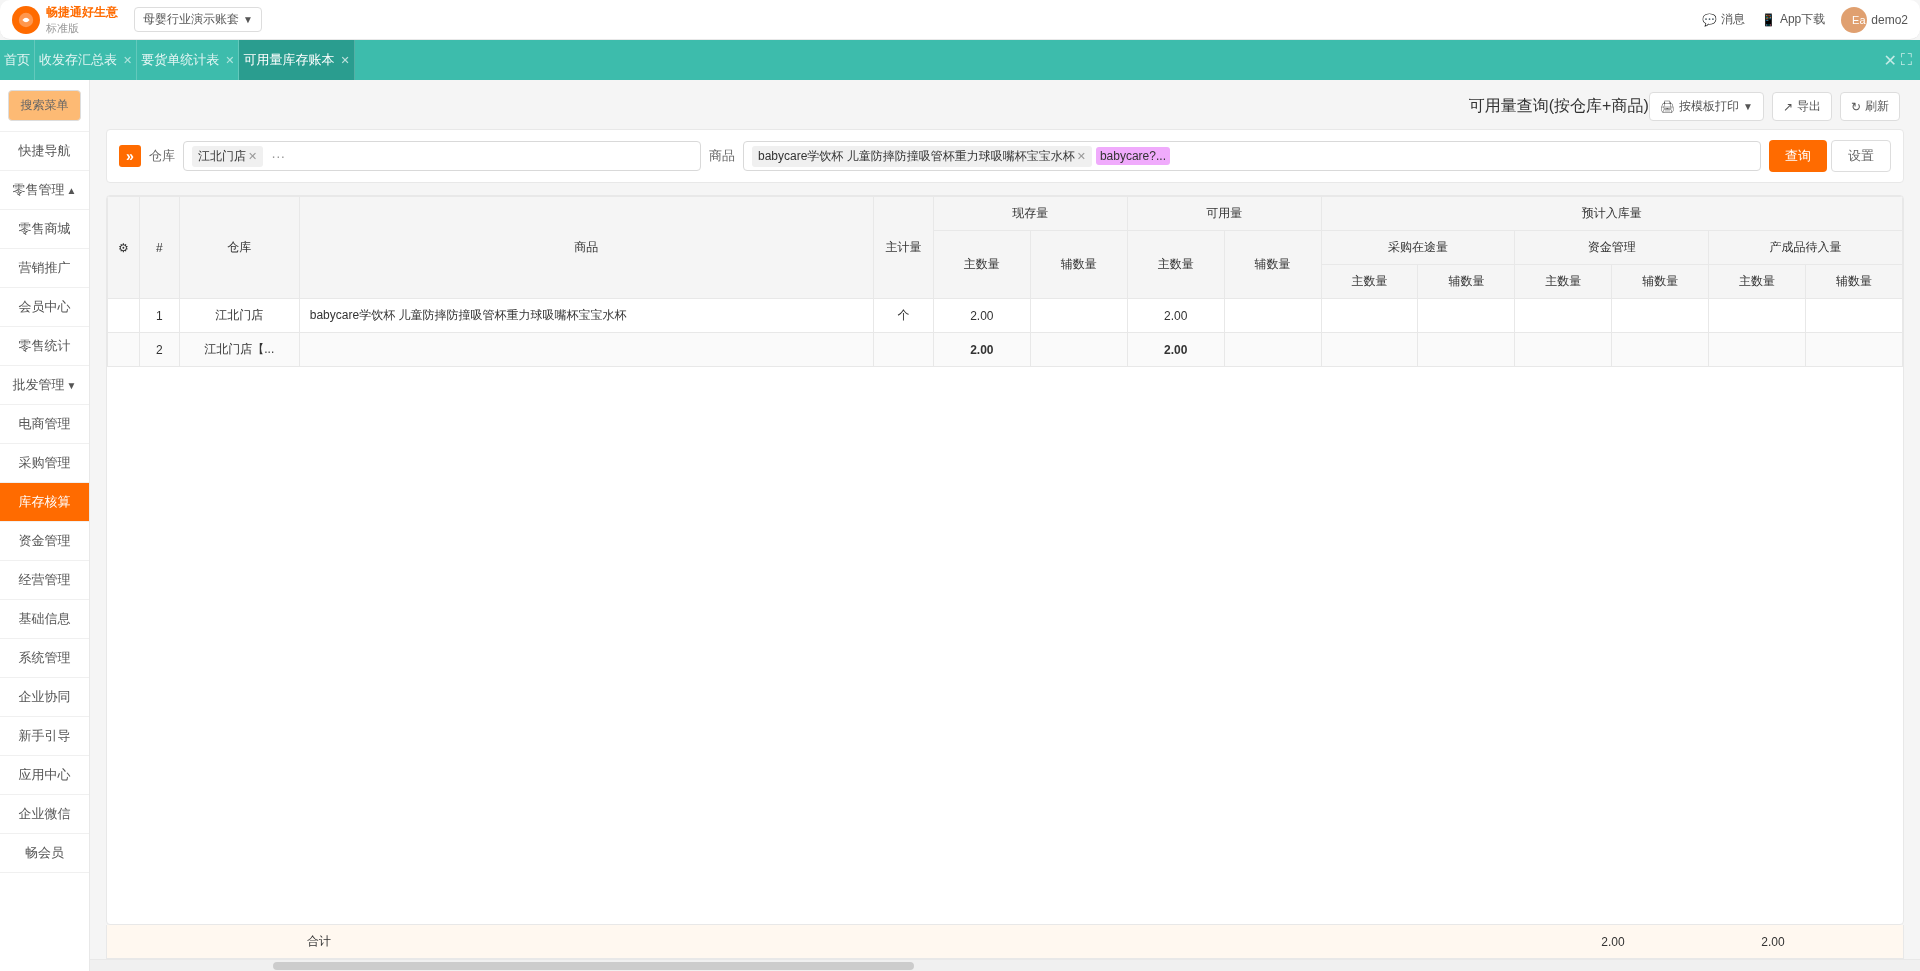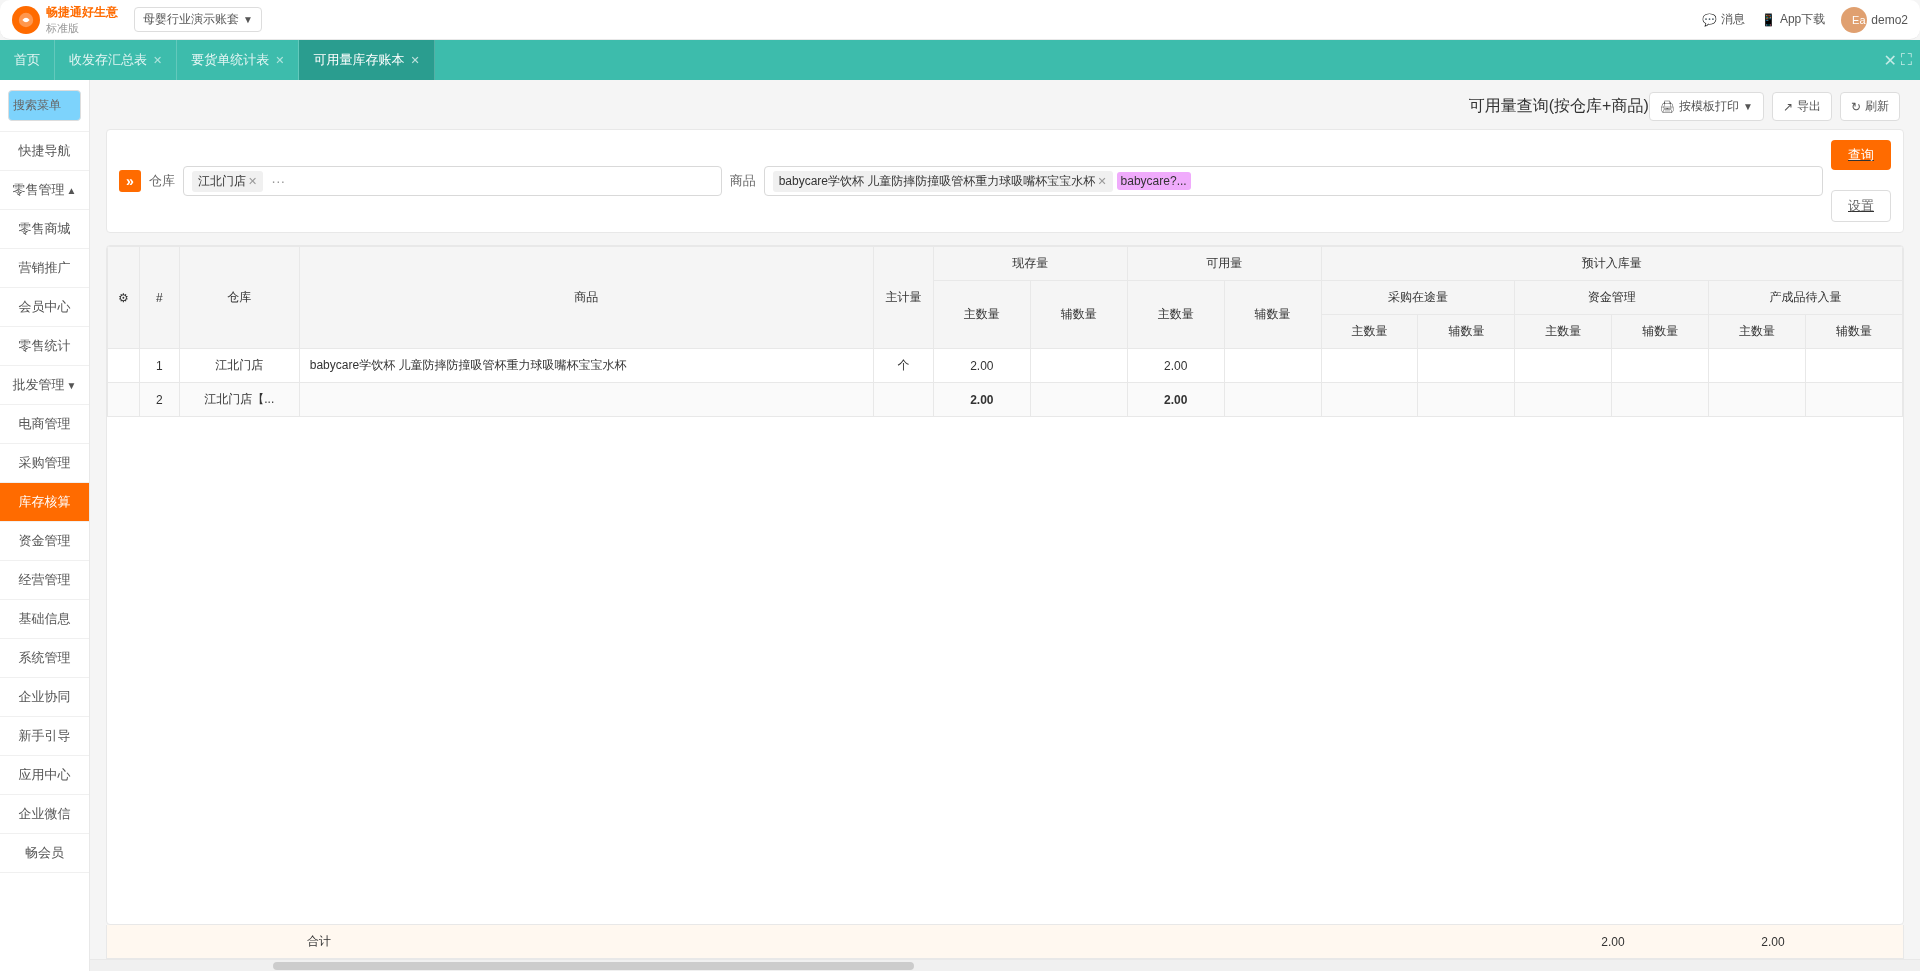--- a/index.html
+++ b/index.html
@@ -34,21 +34,21 @@
     
     .nav-tabs {
       height: 40px;
       background: #3dbcac;
       display: flex;
       align-items: stretch;
       flex-shrink: 0;
     }
     .nav-tab {
       display: flex; align-items: center; gap: 4px;
-      padding: 0 14px; cursor: pointer; font-size: 13px; color: rgba(255,255,255,0.85);
+      padding: 0 4px; cursor: pointer; font-size: 13px; color: rgba(255,255,255,0.85);
       border-right: 1px solid rgba(255,255,255,0.2);
       white-space: nowrap;
       text-align: center;
     }
     .nav-tab.active { background: #2a9d8f; color: #fff; }
     .nav-tab .close-x { font-size: 11px; opacity: 0.7; margin-left: 2px; }
     .nav-tabs-spacer { flex: 1; }
     .nav-tabs-actions { display: flex; align-items: center; padding: 0 8px; gap: 4px; }
     .nav-tabs-actions span { color: rgba(255,255,255,0.7); cursor: pointer; font-size: 16px; }
 
@@ -63,22 +63,22 @@
       display: flex; flex-direction: column;
       flex-shrink: 0;
       overflow-y: auto;
     }
     .sidebar-search {
       padding: 10px 8px;
       border-bottom: 1px solid #f0f0f0;
     }
     .sidebar-search-btn {
       width: 100%; padding: 6px 4px;
-      background: #7dd3fc; border: 1px solid #ddd; border-radius: 4px;
-      font-size: 12px; color: #666; text-align: left; cursor: pointer;
+      background: #fdba74; border: 1px solid #ddd; border-radius: 4px;
+      font-size: 12px; color: #666; text-align: center; cursor: pointer;
     }
     .sidebar-nav-item {
       padding: 10px 8px;
       text-align: center;
       font-size: 13px;
       color: #555;
       cursor: pointer;
       border-bottom: 1px solid #f0f0f0;
     }
     .sidebar-nav-item.active { background: #ff6b00; color: #fff; }
@@ -279,21 +279,21 @@
       <span style="font-size:13px;color:#666;white-space:nowrap;">商品</span>
       <div style="display:flex;align-items:center;gap:4px;border:1px solid #d9d9d9;border-radius:4px;padding:3px 8px;background:#fff;min-height:30px;flex:2;flex-wrap:wrap;">
         <span style="display:inline-flex;align-items:center;gap:2px;background:#f0f0f0;border-radius:3px;padding:2px 6px;font-size:12px;color:#333;">
           <span>babycare学饮杯 儿童防摔防撞吸管杯重力球吸嘴杯宝宝水杯</span>
           <span style="cursor:pointer;color:#999;font-size:11px;">✕</span>
         </span>
         <span style="display:inline-flex;align-items:center;gap:2px;background:#f0abfc;border-radius:3px;padding:2px 4px;font-size:12px;color:#333;">
           <span>babycare?...</span>
         </span>
       </div>
-      <div style="display:flex;flex-direction:column;gap:20px;text-decoration:underline;">
+      <div style="display:flex;flex-direction:row;gap:4px;">
         <button class="btn-query">查询</button>
         <button class="btn-settings-small">设置</button>
       </div>
     </div>
 
     <div class="table-container">
       <table>
         <thead>
           <tr>
             <th rowspan="3" style="width:30px;">

